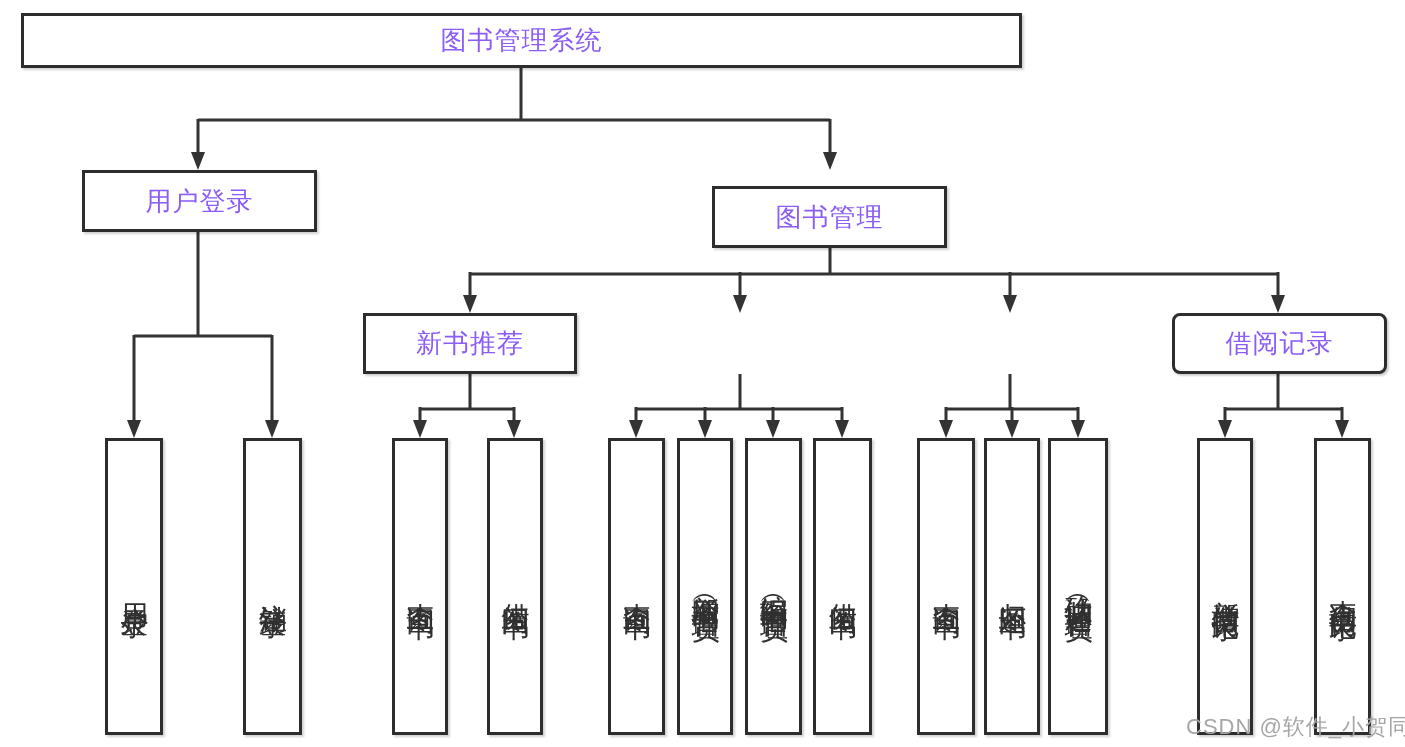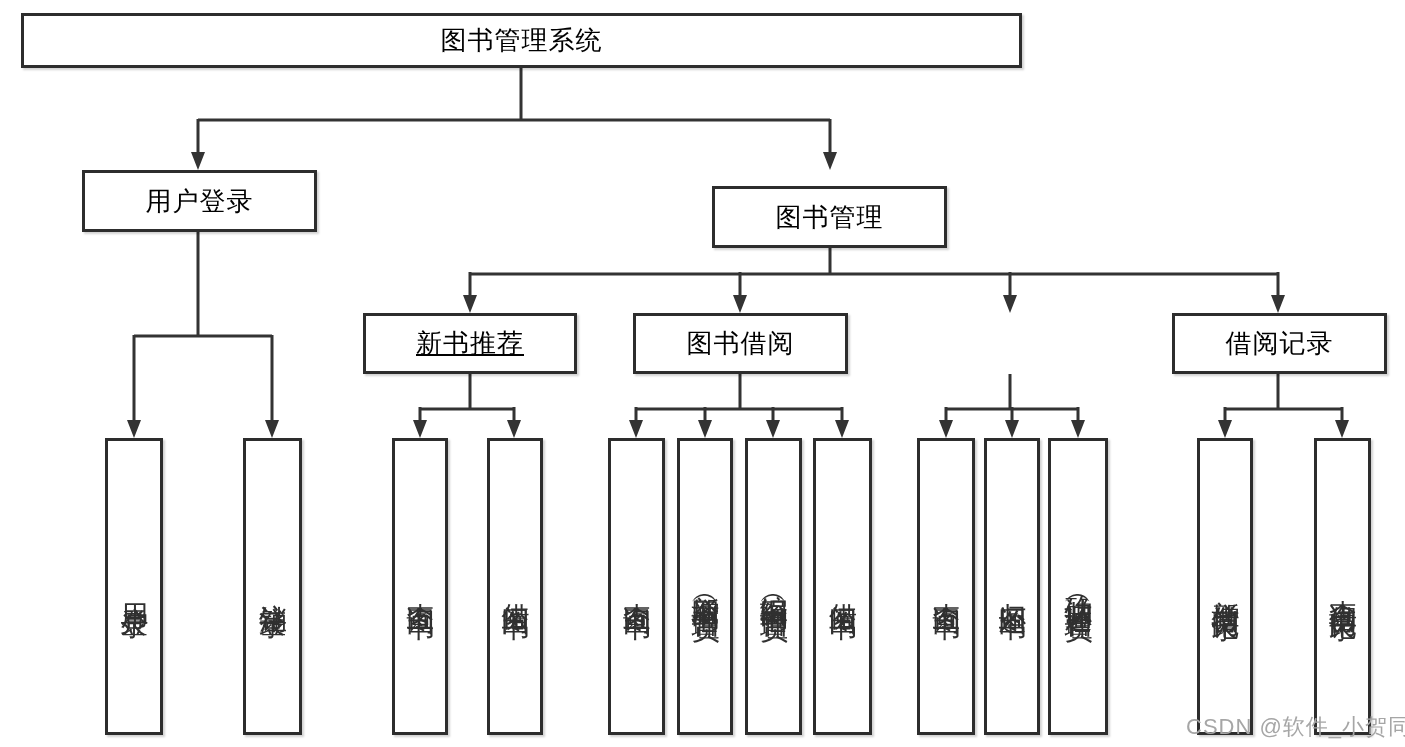--- a/index.html
+++ b/index.html
@@ -9,21 +9,21 @@
     font-family:"Liberation Sans","DejaVu Sans",sans-serif;
   }
   #stage{position:absolute;left:0;top:0;width:1405px;height:747px;}
   svg.wires{position:absolute;left:0;top:0;z-index:1;}
   .connector{stroke:#333333;stroke-width:3;fill:none;}
   .arrowhead{fill:#333333;stroke:none;}
   .node{
     position:absolute;box-sizing:border-box;z-index:2;
     background:#ffffff;border:3px solid #2d2d2d;
     display:flex;align-items:center;justify-content:center;
-    color:#000000;font-size:26px;letter-spacing:1px;
+    color:#8b5cf6;font-size:26px;letter-spacing:1px;
     box-shadow:2px 2px 2px rgba(0,0,0,0.18);
   }
   .leaf{
     position:absolute;box-sizing:border-box;z-index:2;
     background:#ffffff;border:3px solid #2d2d2d;
     display:flex;align-items:center;justify-content:center;
     box-shadow:2px 2px 2px rgba(0,0,0,0.18);
   }
   .leaf span{
     writing-mode:vertical-rl;text-orientation:mixed;
@@ -62,23 +62,22 @@
 
     <path class="connector" d="M1278 374 V409 M1225 409 H1342 M1225 407 V421 M1342 407 V421"></path>
     <path class="arrowhead" d="M1218 420 L1232 420 L1225 438 Z M1335 420 L1349 420 L1342 438 Z"></path>
   </svg>
 
   <div class="node" style="left:21px;top:13px;width:1001px;height:55px;">图书管理系统</div>
 
   <div class="node" style="left:82px;top:170px;width:235px;height:62px;">用户登录</div>
   <div class="node" style="left:712px;top:186px;width:235px;height:62px;">图书管理</div>
 
-  <div class="node" style="left:363px;top:313px;width:214px;height:61px;text-decoration:underline;">新书推荐</div>
-  <div class="node" style="left:633px;top:313px;width:215px;height:61px;">图书借阅</div>
-  <div class="node" style="left:1172px;top:313px;width:215px;height:61px;">借阅记录</div>
+  <div class="node" style="left:363px;top:313px;width:214px;height:61px;">新书推荐</div>
+  <div class="node" style="left:1172px;top:313px;width:215px;height:61px;border-radius:8px;">借阅记录</div>
 
   <div class="leaf" style="left:105px;top:438px;width:58px;height:297px;">
     <span>用户登录</span>
   </div>
   <div class="leaf" style="left:243px;top:438px;width:59px;height:297px;">
     <span>注销登录</span>
   </div>
 
   <div class="leaf" style="left:392px;top:438px;width:56px;height:297px;">
     <span>查询图书</span>

